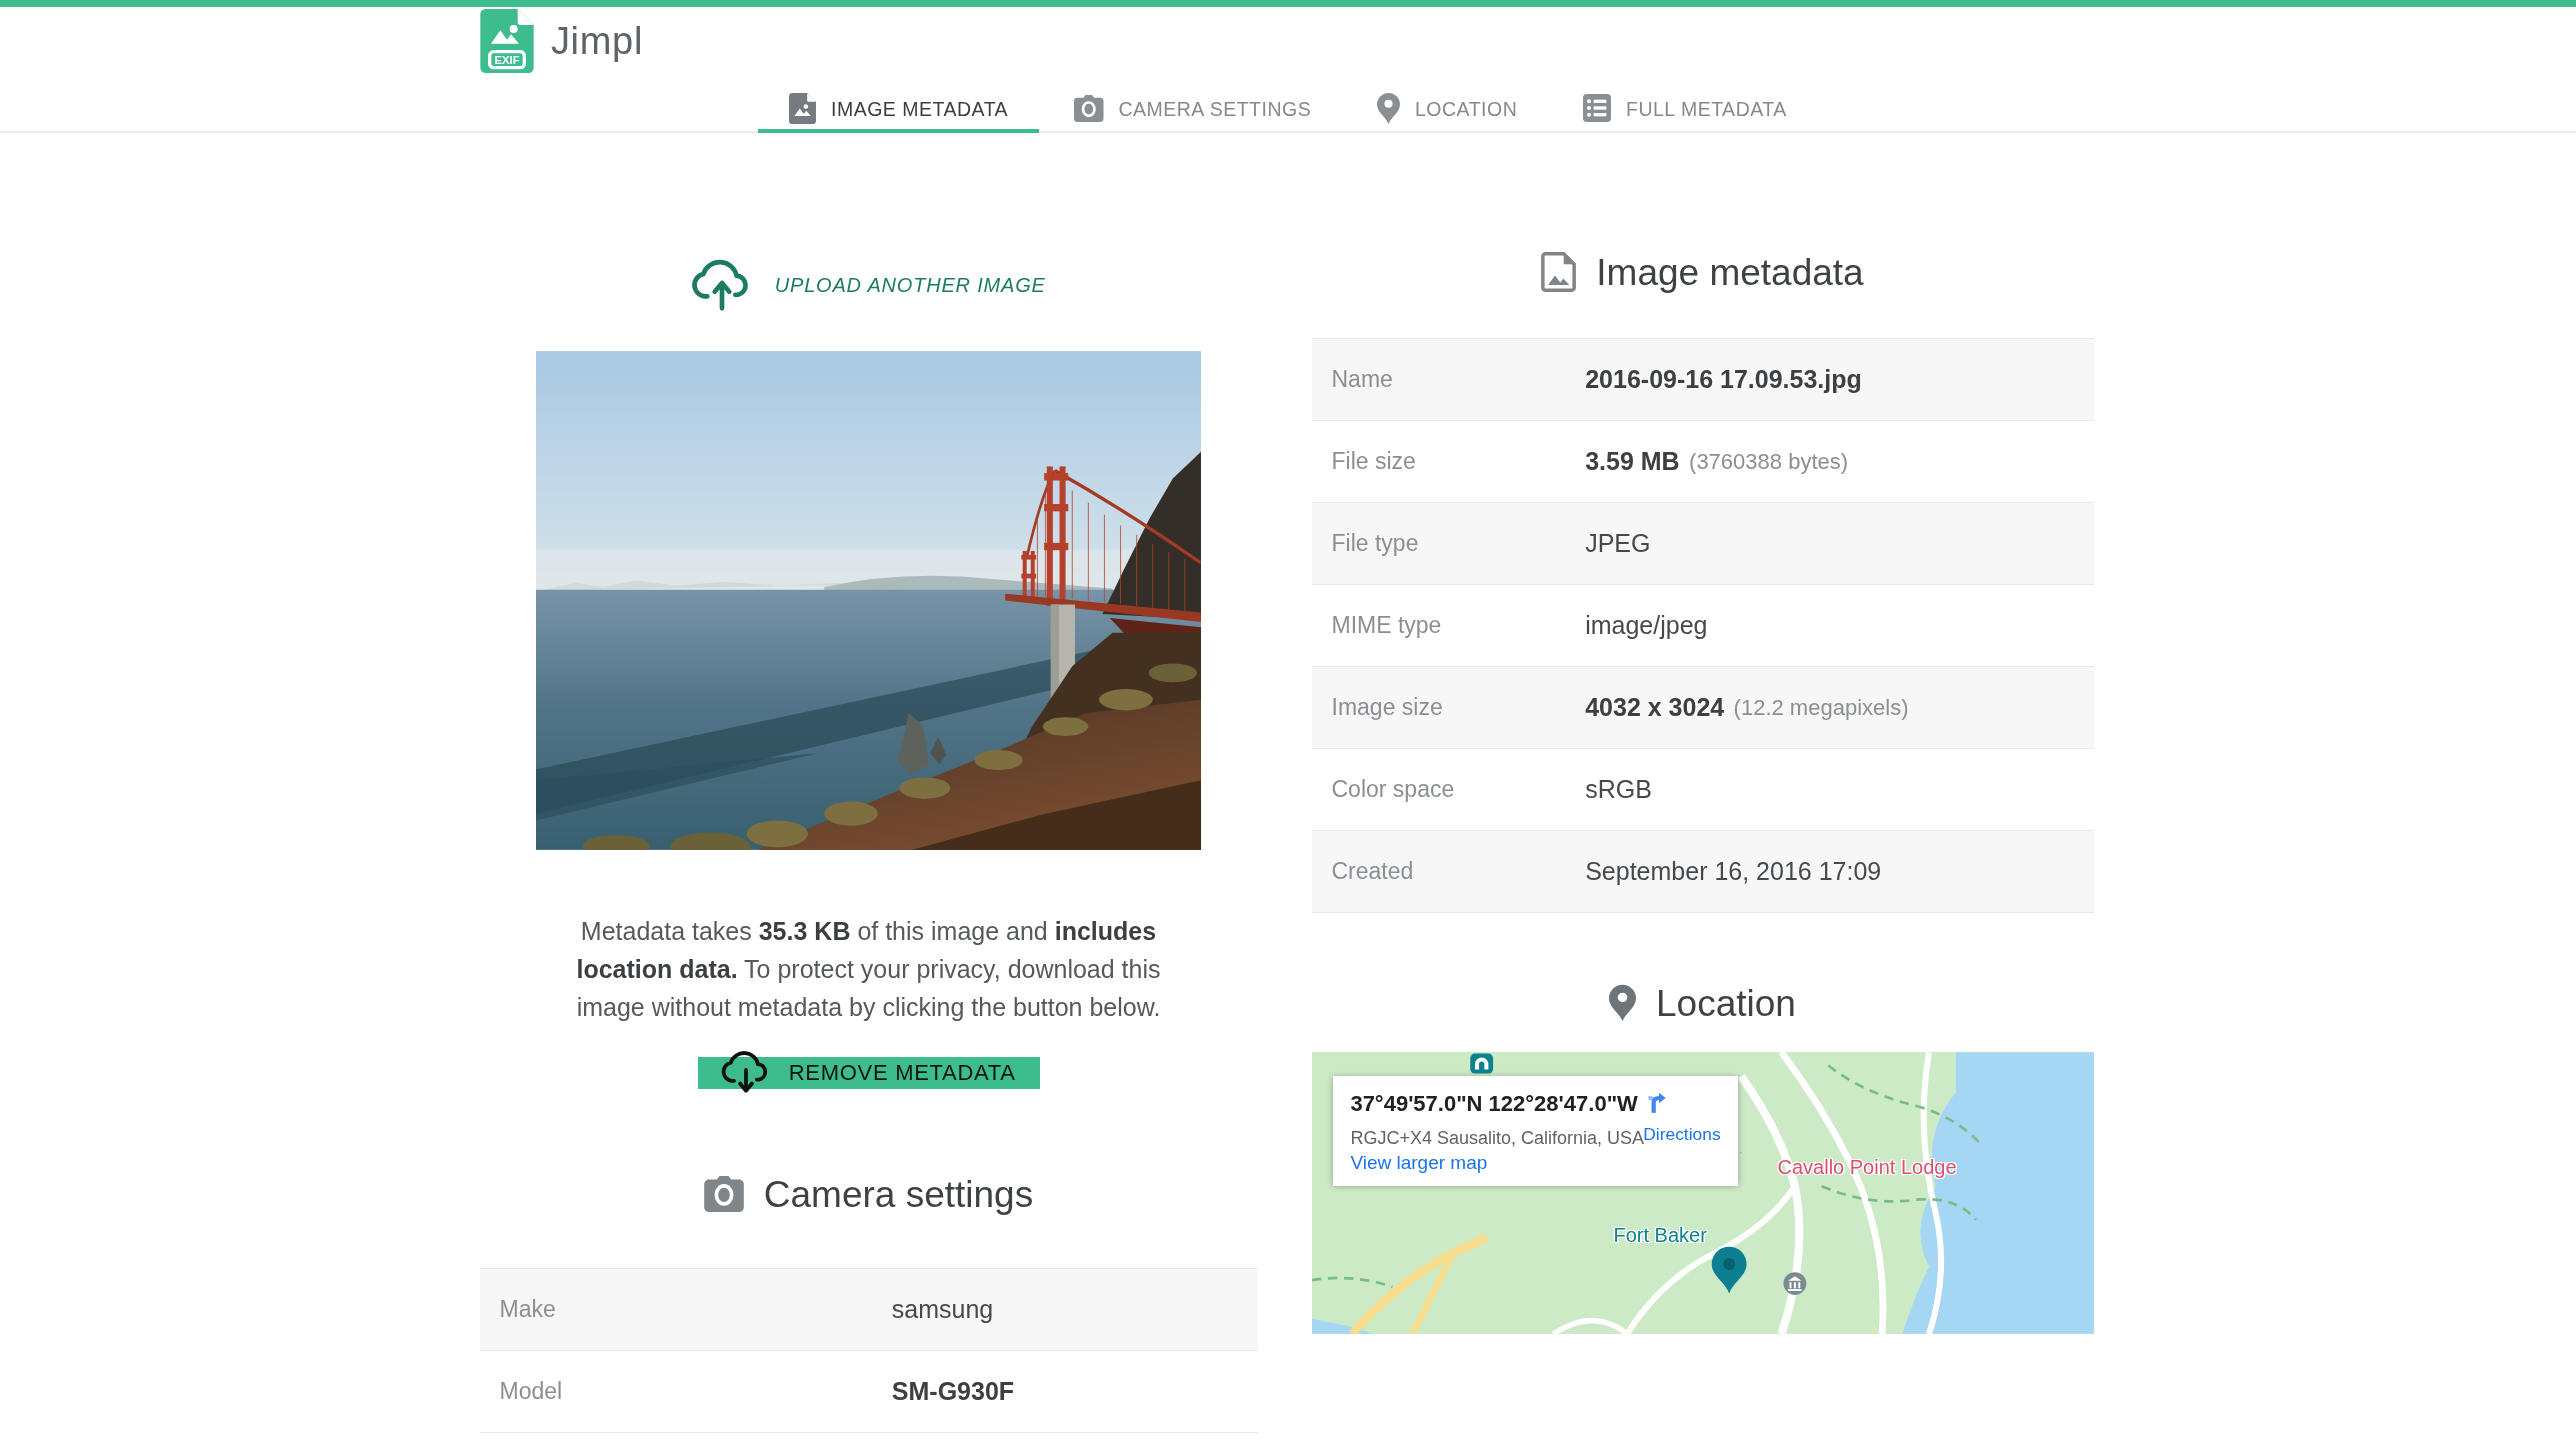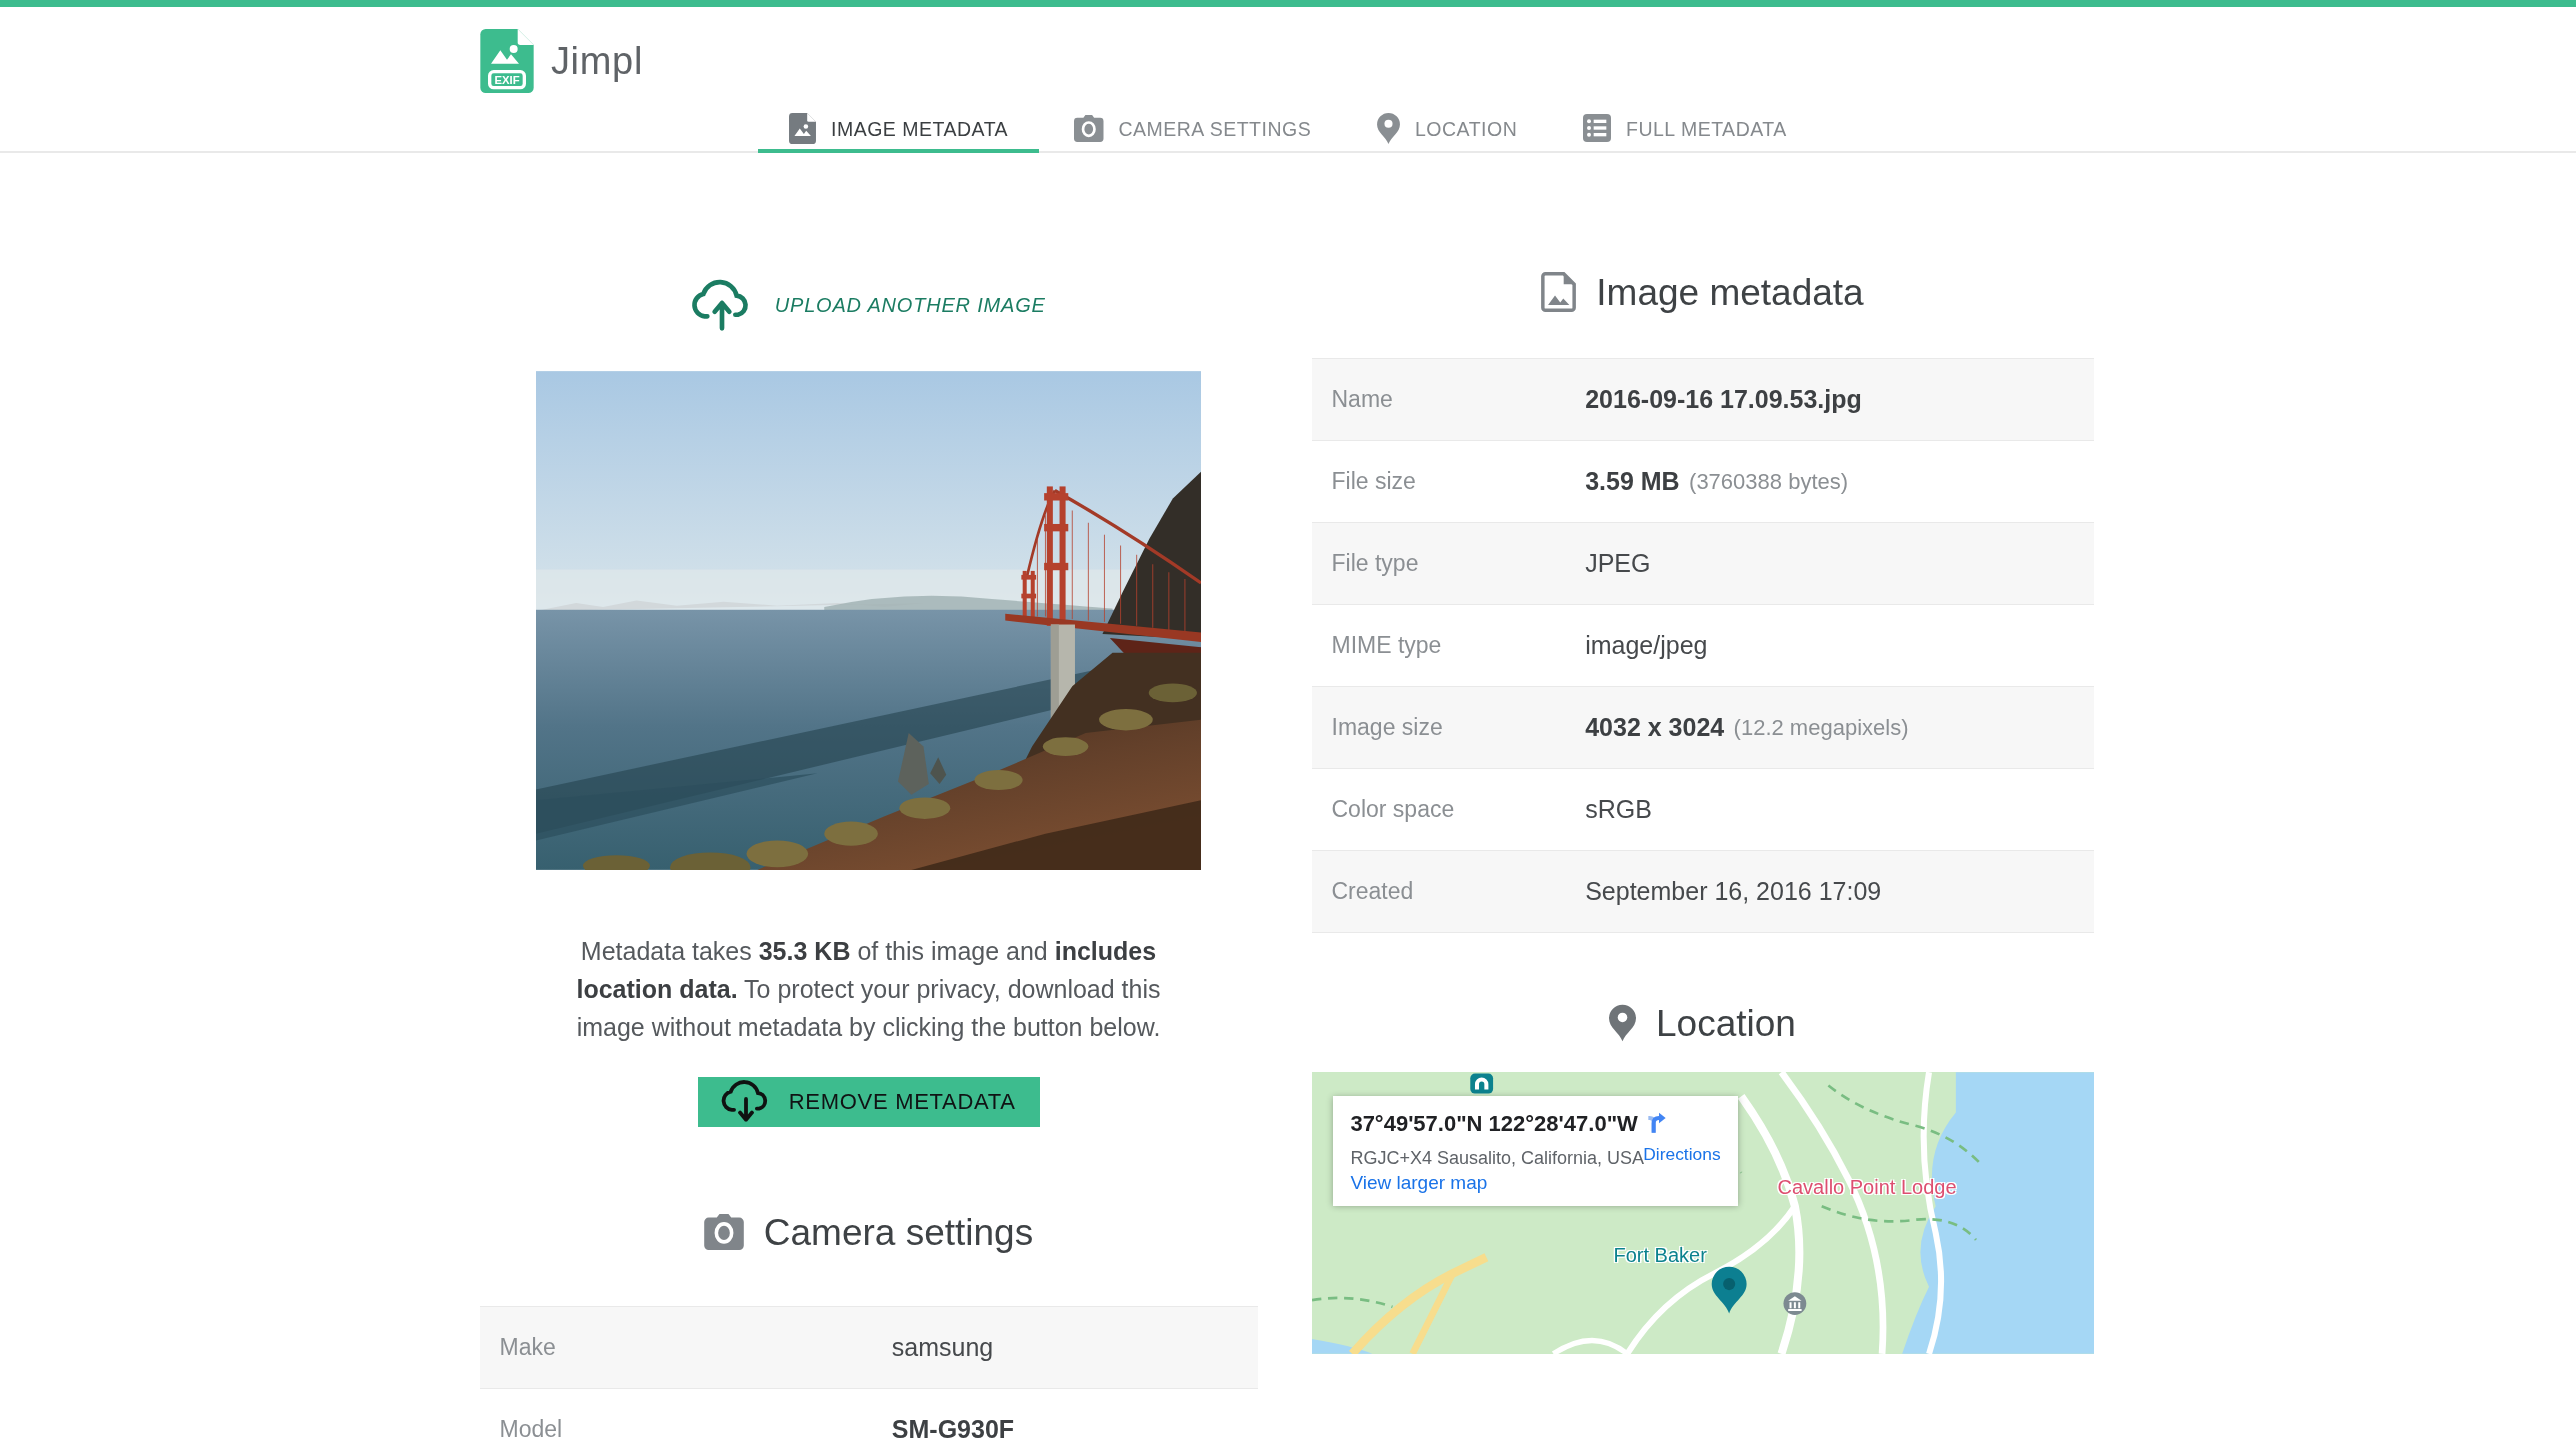--- a/index.html
+++ b/index.html
@@ -2,21 +2,21 @@
 <html style="font-size:10.7px"><head>
 <meta charset="utf-8">
 <style>
   * { margin:0; padding:0; box-sizing:border-box; }
   html,body { width:2576px; height:1449px; overflow:hidden; background:#ffffff;
               font-family:"Liberation Sans", sans-serif; }
   .topbar { height:6.7px; background:#3dbc8e; }
   .container { width:1617px; margin:0 auto; }
 
   
-  .header { padding-top:20px; }
+  .header { }
   .brand { display:flex; align-items:center; gap:17.4px; height:70px; }
   .brand-name { font-size:38px; color:#5f6367; letter-spacing:0.7px; }
 
   
   .tabbar { border-bottom:2px solid #e9e9e9; margin-top:10.7px; }
   .tabs { display:flex; justify-content:center; gap:4px; }
   .tab { display:flex; align-items:center; gap:14.8px; padding:0 31px; height:44px;
          position:relative; cursor:pointer; }
   .tab-label { font-size:19.5px; color:#85898d; letter-spacing:0.5px; }
   .tab.active .tab-label { color:#3a3e41; }
@@ -29,21 +29,21 @@
   .col-right { width:782px; }
 
   
   .upload-link { margin-top:122px; display:flex; align-items:center; justify-content:center;
                  gap:21.5px; cursor:pointer; }
   .upload-link span { font-size:20px; color:#1b7c62; letter-spacing:0.8px; font-weight:500;font-style:italic; }
   .photo { width:665px; height:499px; margin:35px auto 0; display:block; }
   .privacy { margin:62px auto 0; width:610px; text-align:center; font-size:25px;
              line-height:38px; color:#55595d; }
   .privacy b { color:#3c3f42; }
-  .remove-btn { margin:31px auto 0; width:342px; height:50px; background:#3dbc8e;
+  .remove-btn { margin:31px auto 0; width:342px; height:32px; background:#3dbc8e;
                 border:none; display:flex; align-items:center; justify-content:center;
                 gap:17.4px; cursor:pointer; }
   .remove-btn span { font-size:22px; color:#101314; letter-spacing:0.7px; font-weight:500; }
 
   .section-head { display:flex; align-items:center; justify-content:center; gap:20px; }
   .section-head h2 { font-size:37px; font-weight:400; color:#3e4245; }
   .camera-head { margin-top:85px; }
 
   
   .kv-table { margin-top:52px; border-top:1.3px solid #e9e9e9; }

